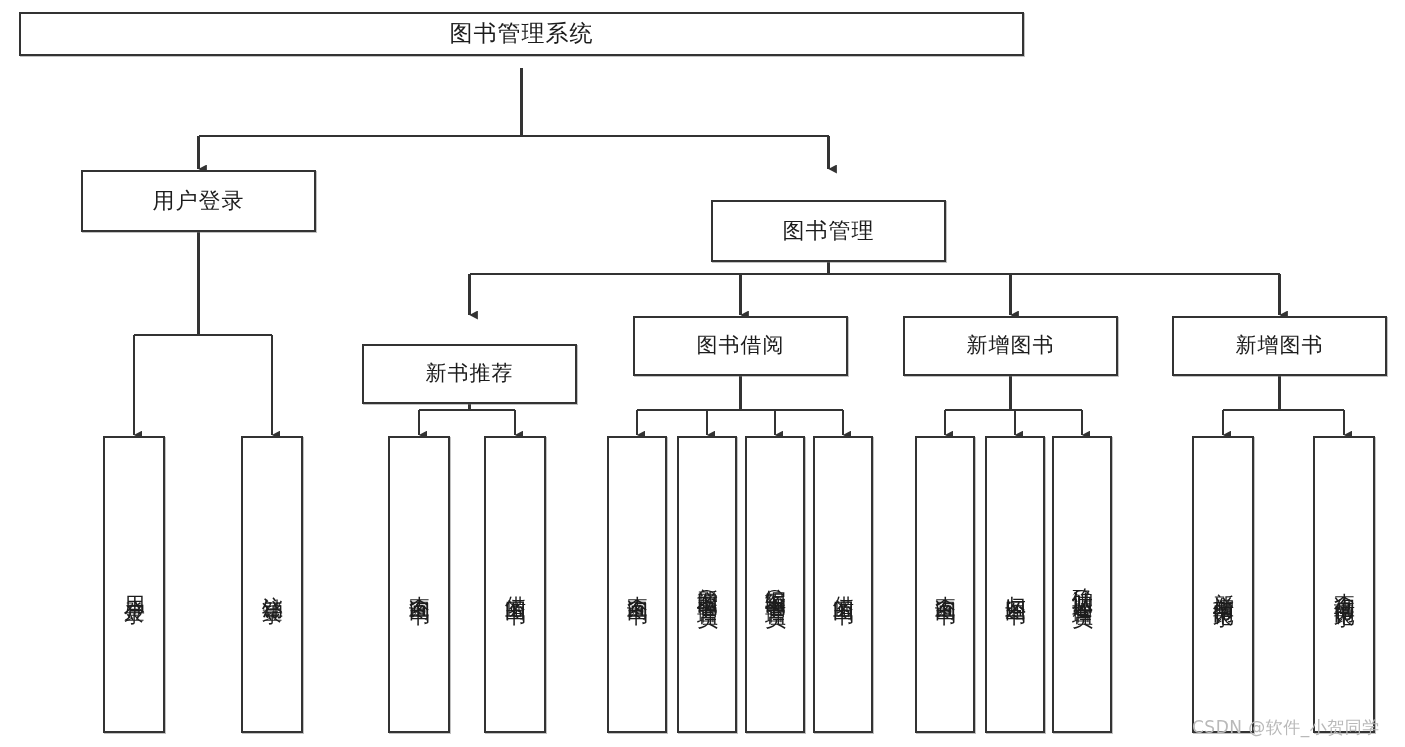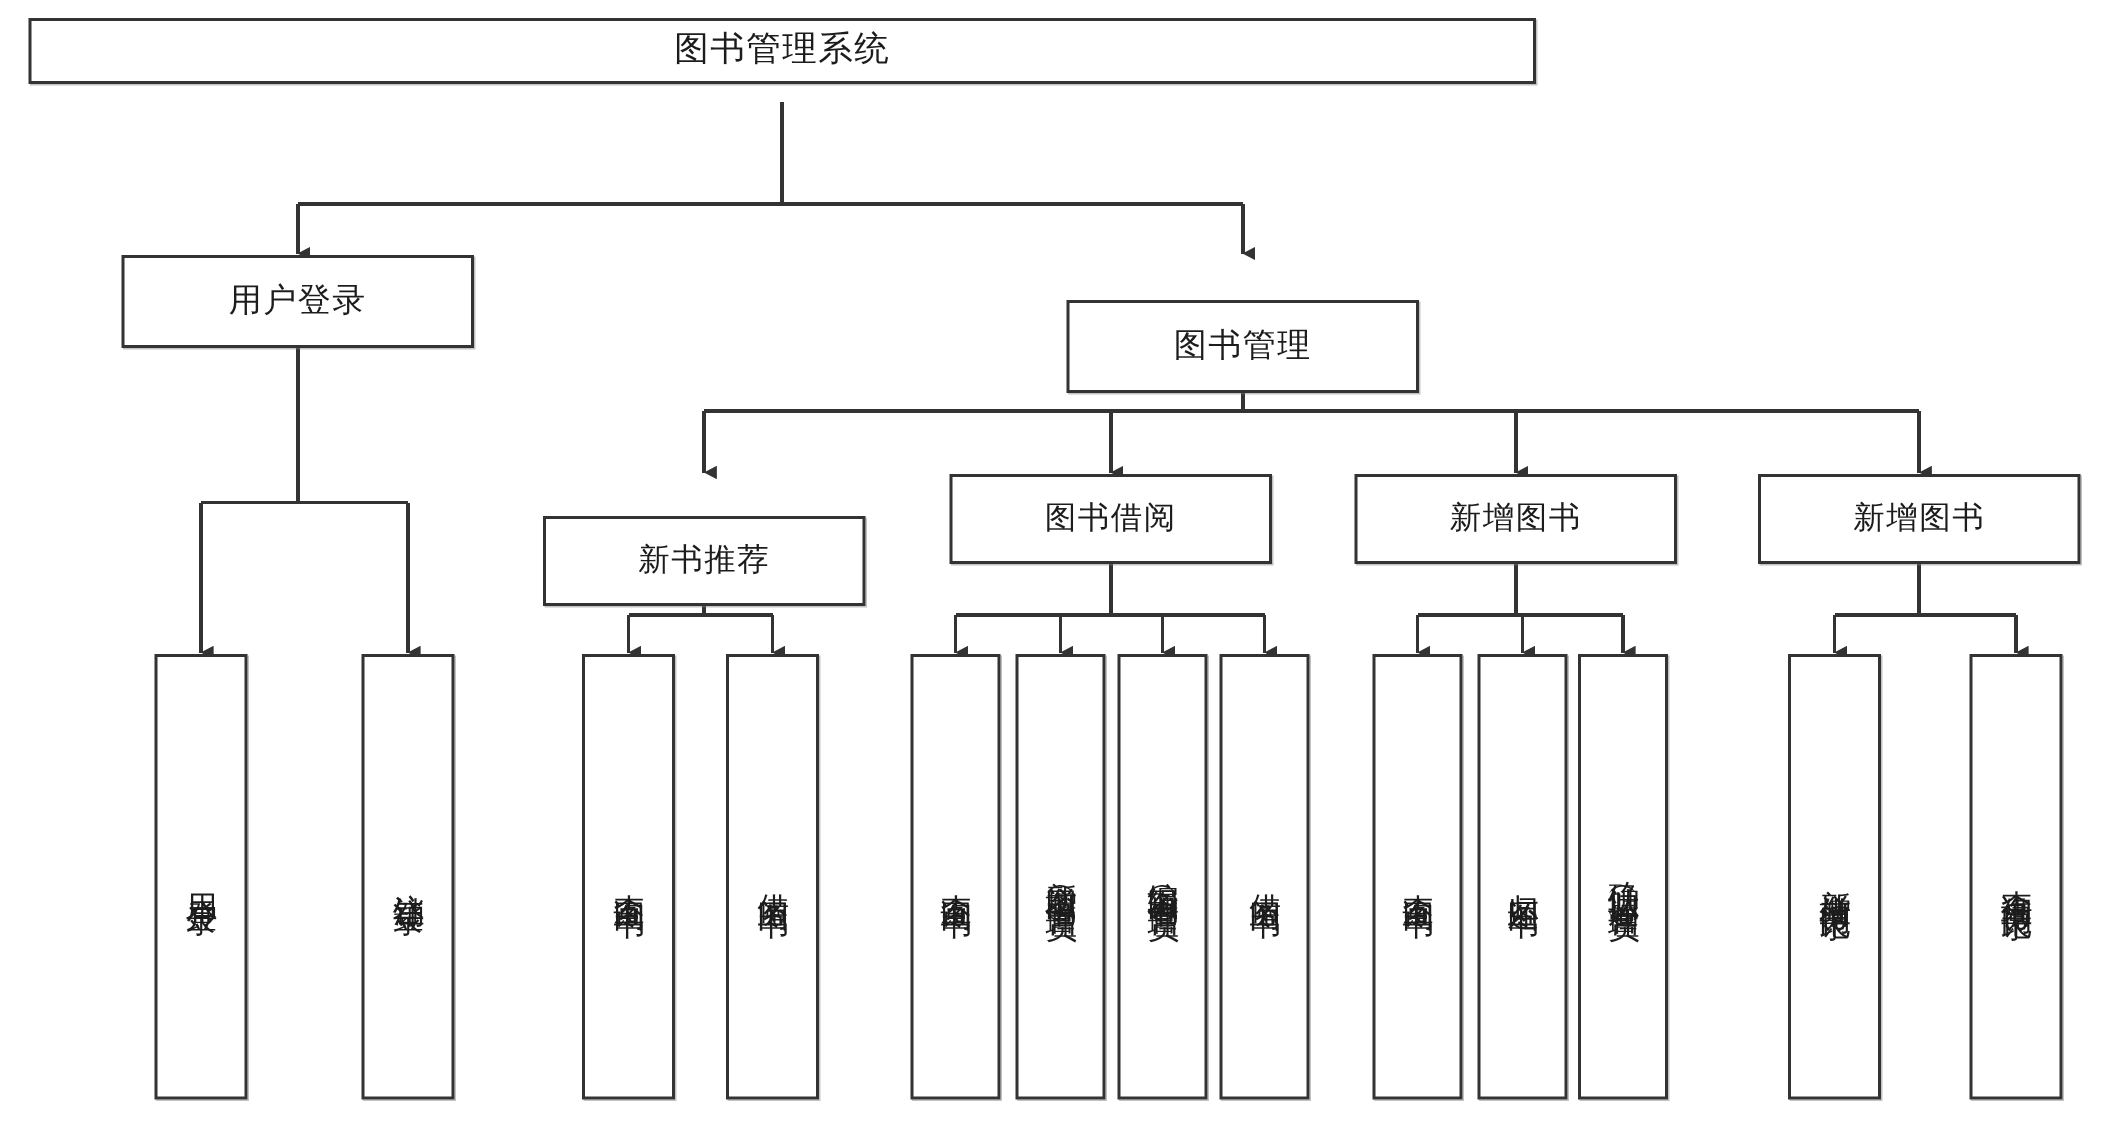--- a/index.html
+++ b/index.html
@@ -156,13 +156,14 @@
       <div class="node-box leaf" style="left: 1052px; top: 436px; width: 60px; height: 297px;">
         <span class="node-label">确认归还（管理员）</span>
       </div>
       <div class="node-box leaf" style="left: 1192px; top: 436px; width: 62px; height: 297px;">
         <span class="node-label">新增借阅记录</span>
       </div>
       <div class="node-box leaf" style="left: 1313px; top: 436px; width: 62px; height: 297px;">
         <span class="node-label">查询借阅记录</span>
       </div>
     </div>
+  <div class="watermark" style="left: 1192px; top: 716px;">CSDN @软件_小贺同学</div>
 </div>
 
 </body></html>

